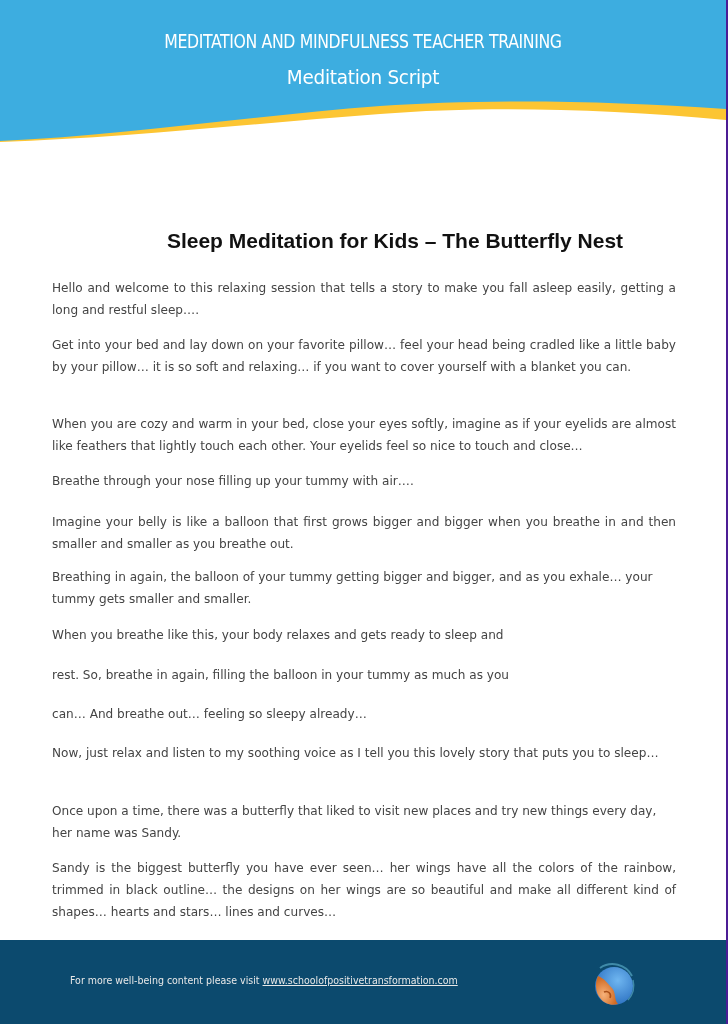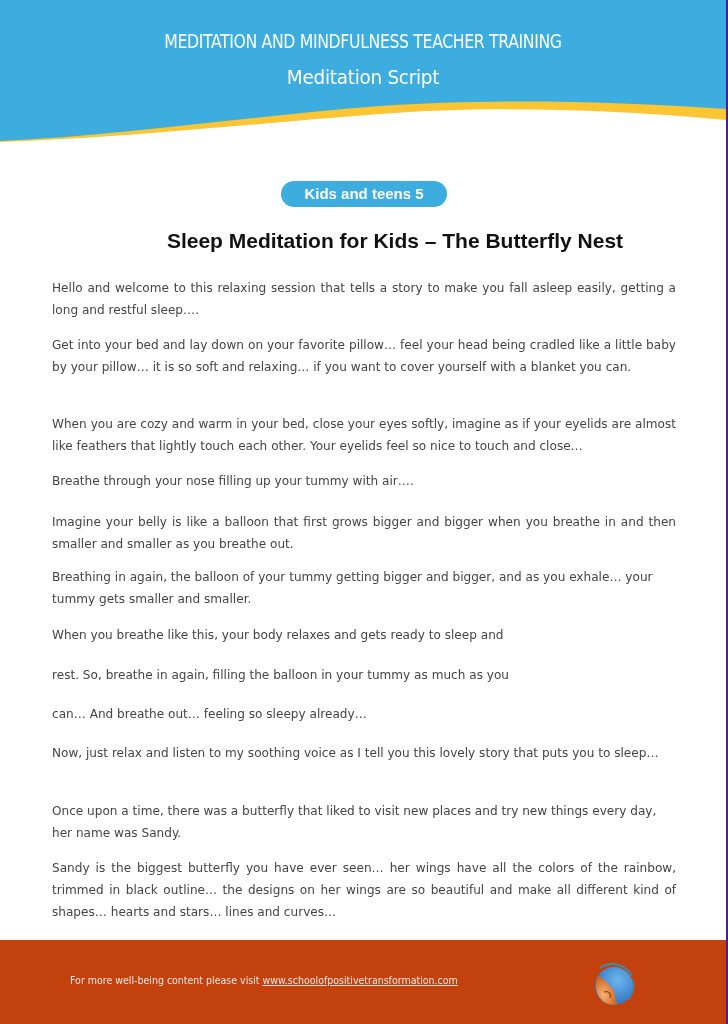--- a/index.html
+++ b/index.html
@@ -42,21 +42,21 @@
     .body-text {
       position: absolute; left: 52px; width: 624px;
       font-family: "DejaVu Sans", sans-serif; font-size: 13px;
       color: #444; line-height: 22px; margin: 0;
       transform: scaleX(0.93); transform-origin: left top;
       width: 671px;
     }
     .justify { text-align: justify; text-align-last: left; }
     .footer {
       position: absolute; left: 0; top: 940px; width: 726px; height: 84px;
-      background: #c2410c;
+      background: #0c4a6e;
     }
     .footer-text {
       position: absolute; left: 70px; top: 34px;
       color: #e8e8e8; font-family: "DejaVu Sans", sans-serif;
       font-size: 10.5px; transform: scaleX(0.9); transform-origin: left top;
       white-space: nowrap;
     }
     .footer-link { color: #e8e8e8; text-decoration: underline; }
     .logo {
       position: absolute; left: 584px; top: 14px; width: 56px; height: 58px;
@@ -69,21 +69,20 @@
 
   <div class="header">
     <svg width="726" height="150" viewBox="0 0 726 150">
       <path d="M0,0 L726,0 L726,120 C600,108 480,106 380,114 C250,124 120,138 0,142 Z" fill="#fcc533"></path>
       <path d="M0,0 L726,0 L726,109 C600,100 480,99 380,106 C250,116 120,136 0,141 Z" fill="#3dade0"></path>
     </svg>
     <div class="header-title">MEDITATION AND MINDFULNESS TEACHER TRAINING</div>
     <div class="header-subtitle">Meditation Script</div>
   </div>
 
-  <div class="badge">Kids and teens 5</div>
 
   <div class="doc-title">Sleep Meditation for Kids – The Butterfly Nest</div>
 
   <p class="body-text justify" style="top:277px;">Hello and welcome to this relaxing session that tells a story to make you fall asleep easily, getting a long and restful sleep….</p>
   <p class="body-text justify" style="top:334px;">Get into your bed and lay down on your favorite pillow… feel your head being cradled like a little baby by your pillow… it is so soft and relaxing… if you want to cover yourself with a blanket you can.</p>
   <p class="body-text justify" style="top:413px;">When you are cozy and warm in your bed, close your eyes softly, imagine as if your eyelids are almost like feathers that lightly touch each other. Your eyelids feel so nice to touch and close…</p>
   <p class="body-text" style="top:470px;">Breathe through your nose filling up your tummy with air….</p>
   <p class="body-text justify" style="top:511px;">Imagine your belly is like a balloon that first grows bigger and bigger when you breathe in and then smaller and smaller as you breathe out.</p>
   <p class="body-text" style="top:566px;">Breathing in again, the balloon of your tummy getting bigger and bigger, and as you exhale… your tummy gets smaller and smaller.</p>
   <p class="body-text" style="top:624px;">When you breathe like this, your body relaxes and gets ready to sleep and</p>

